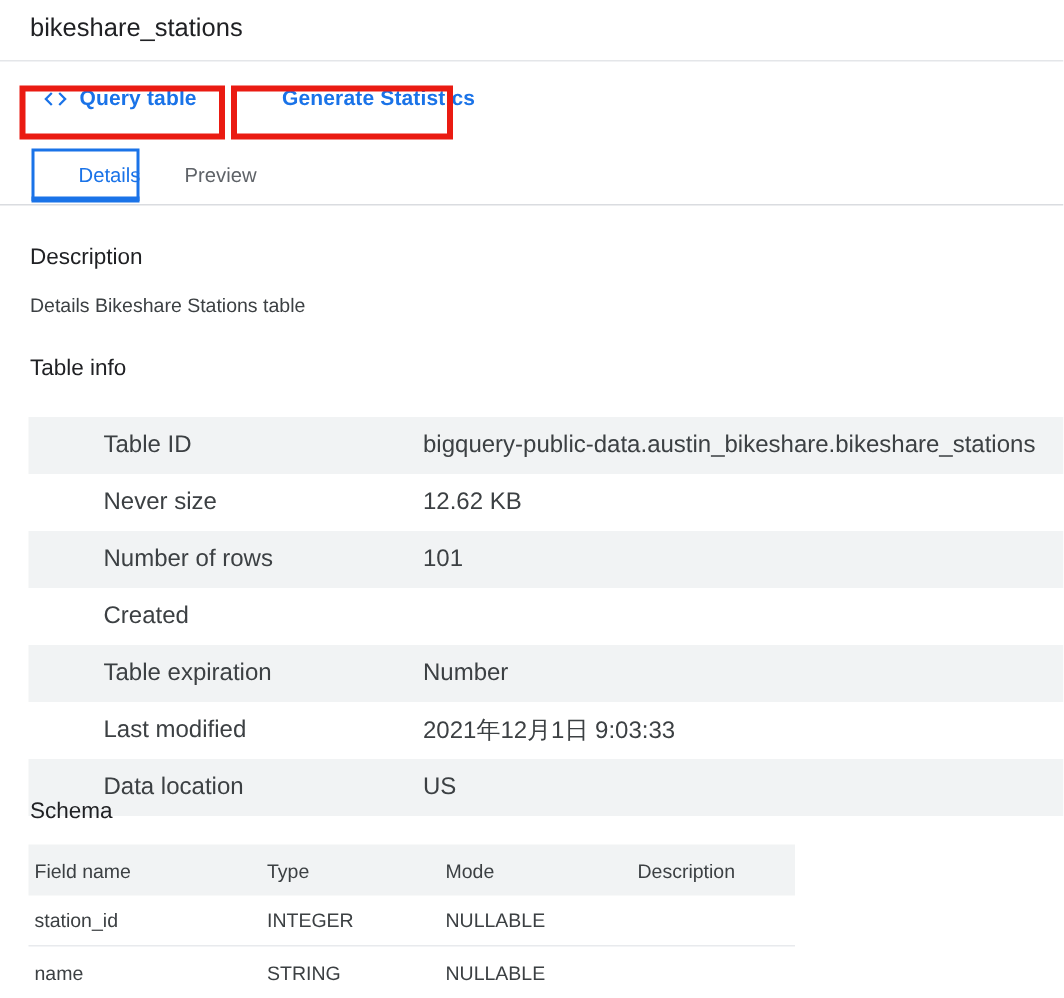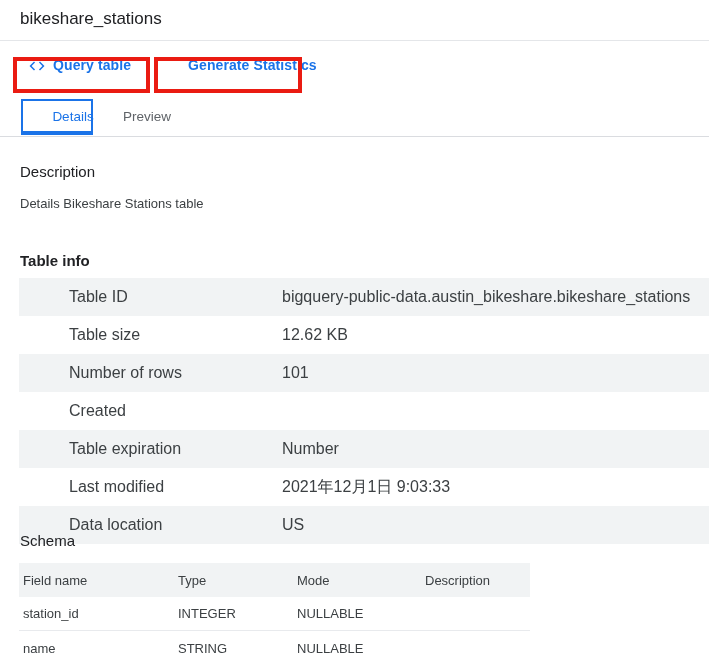--- a/index.html
+++ b/index.html
@@ -63,21 +63,21 @@
     position:absolute;left:21px;top:131px;width:72px;height:4px;
     background:var(--accent);
   }
   .tab-preview{left:101px;width:60px;color:var(--text-muted);}
   
   .section-heading{
     position:absolute;left:20px;
     font-size:15px;font-weight:400;color:var(--text-dark);
   }
   .h-desc{top:163px;}
-  .h-info{top:252px;font-weight:bold;}
+  .h-info{top:237px;}
   .h-schema{top:532px;}
   .desc-text{
     position:absolute;left:20px;top:196px;
     font-size:13px;color:var(--text-body);
   }
   
   .info-table{position:absolute;left:19px;top:278px;width:690px;}
   .info-row{
     display:flex;align-items:center;height:38px;font-size:16px;padding-left:41px;
   }
@@ -132,21 +132,21 @@
   <div class="section-heading h-desc">Description</div>
   <div class="desc-text">Details Bikeshare Stations table</div>
 
   <div class="section-heading h-info">Table info</div>
   <div class="info-table" id="info-table">
       <div class="info-row">
         <span class="info-label">Table ID</span>
         <span class="info-value">bigquery-public-data.austin_bikeshare.bikeshare_stations</span>
       </div>
       <div class="info-row">
-        <span class="info-label">Table size</span>
+        <span class="info-label">Never size</span>
         <span class="info-value">12.62 KB</span>
       </div>
       <div class="info-row">
         <span class="info-label">Number of rows</span>
         <span class="info-value">101</span>
       </div>
       <div class="info-row">
         <span class="info-label">Created</span>
       </div>
       <div class="info-row">

